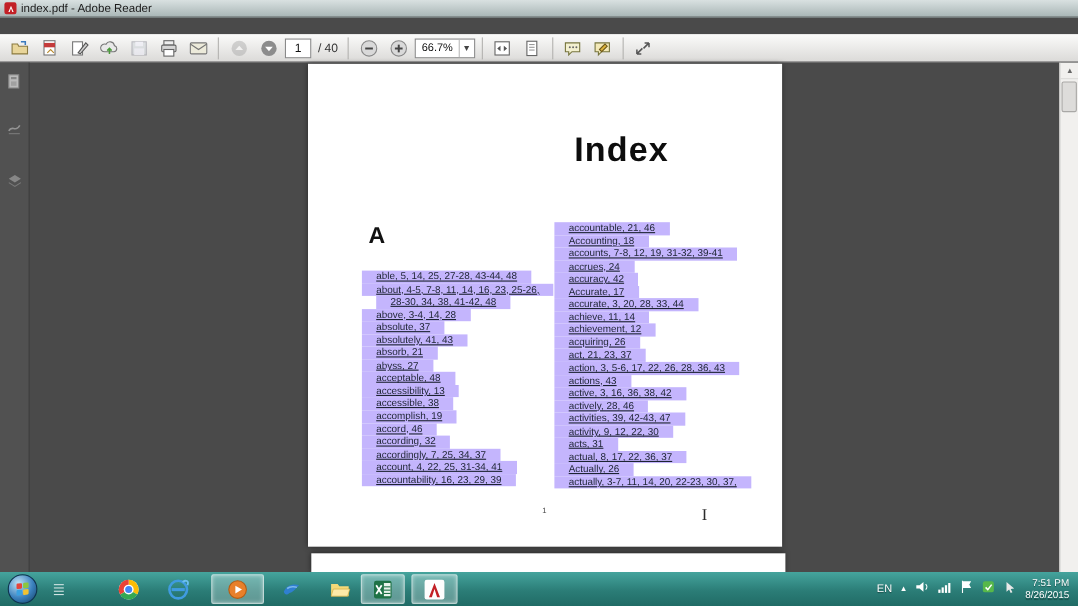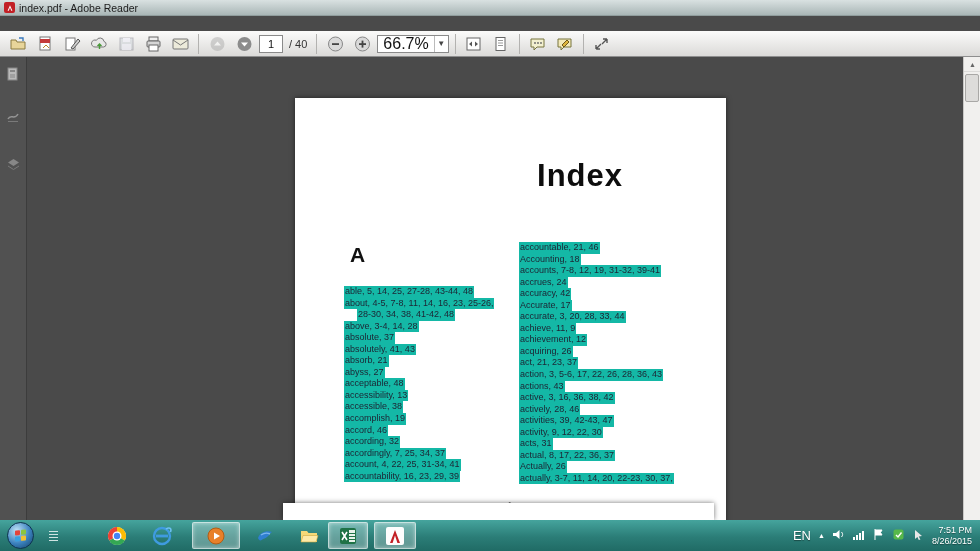--- a/index.html
+++ b/index.html
@@ -27,54 +27,54 @@
     display:flex; align-items:center; padding:0 8px 0 6px; gap:3px; }
   .tbtn { width:24px; height:22px; display:flex; align-items:center; justify-content:center;
     border:1px solid transparent; border-radius:2px; }
   .tbtn svg { width:17px; height:16px; }
   .tbtn.disabled { opacity:.38; }
   .tsep { width:1px; height:20px; background:#b3b2b0; margin:0 3px; }
   .page-box { width:24px; height:18px; background:#fff; border:1px solid #8a8a8a;
     font-size:11px; text-align:center; line-height:16px; color:#111; }
   .page-total { font-size:11px; color:#333; padding:0 3px; }
   .zoom-box { height:18px; background:#fff; border:1px solid #8a8a8a; display:flex; align-items:center; }
-  .zoom-val { font-size:16px; color:#111; padding:0 5px; min-width:38px; }
+  .zoom-val { font-size:10px; color:#111; padding:0 5px; min-width:38px; }
   .zoom-arrow { width:14px; height:16px; border-left:1px solid #bbb; font-size:8px; color:#444;
     display:flex; align-items:center; justify-content:center; }
   .tb-right { margin-left:auto; display:flex; align-items:center; }
   .tb-link { font-size:11.5px; font-weight:bold; color:#1b5fae; padding:0 12px; }
   .tb-rsep { width:1px; height:16px; background:#b3b2b0; }
 
   
   .docarea { position:absolute; left:0; top:57px; width:980px; height:463px; background:#4a4a4a; }
   .navstrip { position:absolute; left:0; top:0; width:27px; height:463px; background:#515151;
     border-right:1px solid #3c3c3c; }
   .nav-ico { position:absolute; left:6px; width:15px; height:15px; opacity:.75; }
   .nav-ico svg { width:15px; height:15px; }
 
   .scrollbar { position:absolute; right:0; top:0; width:17px; height:463px; background:#f1f0ee;
     border-left:1px solid #c9c8c6; }
   .sb-up { position:absolute; top:0; left:0; width:17px; height:15px; font-size:7px; color:#666;
     display:flex; align-items:center; justify-content:center; border-bottom:1px solid #dcdbd9; }
   .sb-thumb { position:absolute; top:17px; left:1px; width:14px; height:28px; background:#dddcda;
     border:1px solid #a9a8a6; border-radius:2px; }
 
-  .page1 { position:absolute; left:295px; top:1px; width:431px; height:439px; background:#fff;
-    box-shadow:0 0 5px rgba(0,0,0,.55);margin-top:40px; }
+  .page1 { position:absolute; left:280px; top:1px; width:431px; height:439px; background:#fff;
+    box-shadow:0 0 5px rgba(0,0,0,.55); }
   .page2 { position:absolute; left:283px; top:446px; width:431px; height:17px; background:#fff;
     box-shadow:0 0 5px rgba(0,0,0,.55); }
 
   .doc-title { position:absolute; left:200px; top:60px; width:170px; text-align:center;
     font-size:31px; font-weight:bold; color:#0d0d0d; letter-spacing:1px; }
   .section-letter { position:absolute; left:55px; top:145px; font-size:21px; font-weight:bold; color:#111; }
 
   .idx-col { position:absolute; font-size:9px; line-height:11.55px; color:#1d2433; }
   .idx-col.left  { left:49px;  top:188px; }
   .idx-col.right { left:224px; top:144px; }
-  .idx-line { width:fit-content; background:#14b8a6; padding:0 1px; white-space:nowrap; }
+  .idx-line { width:fit-content; background:#c4b5fd; padding:0 13px; white-space:nowrap;text-decoration:underline; }
   .idx-line.indent { margin-left:13px; }
 
   .page-num { position:absolute; left:213px; top:403px; font-size:7px; color:#444; }
   .ibeam { position:absolute; left:358px; top:403px; font-family:"Liberation Serif", serif;
     font-size:15px; color:#2b2b2b; }
 
   
   .taskbar { position:absolute; left:0; top:520px; width:980px; height:31px;
     background:linear-gradient(#45a49d,#2b7d77 55%,#206b65); display:flex; align-items:center; }
   .start-orb { position:absolute; left:7px; top:2px; width:27px; height:27px; border-radius:50%;
@@ -85,21 +85,21 @@
   .orb-flag i { display:block; border-radius:1px; }
   .tb-app { position:absolute; top:2px; width:34px; height:27px; display:flex; align-items:center;
     justify-content:center; }
   .tb-app.boxed { background:rgba(255,255,255,.28); border:1px solid rgba(255,255,255,.6);
     border-radius:2px; box-shadow:inset 0 0 4px rgba(255,255,255,.5); }
   .tb-app svg { width:20px; height:20px; }
   .lines-ico { display:flex; flex-direction:column; gap:2px; }
   .lines-ico i { display:block; width:9px; height:1px; background:#cfe3e2; }
 
   .tray { position:absolute; right:2px; top:0; height:31px; display:flex; align-items:center; gap:7px; }
-  .tray-lang { font-size:13px; color:#fff; text-shadow:0 1px 1px rgba(0,0,0,.4); }
+  .tray-lang { font-size:10px; color:#fff; text-shadow:0 1px 1px rgba(0,0,0,.4); }
   .tray-caret { font-size:7px; color:#fff; }
   .tray svg { width:13px; height:13px; }
   .tray-clock { text-align:right; color:#fff; font-size:9px; line-height:11px; padding-right:6px;
     text-shadow:0 1px 1px rgba(0,0,0,.4); }
 </style>
 </head>
 <body>
 
 <div class="screen">
 
@@ -279,21 +279,21 @@
         </div>
 
       <div class="idx-col right">
           <div class="idx-line">accountable, 21, 46</div>
           <div class="idx-line">Accounting, 18</div>
           <div class="idx-line">accounts, 7-8, 12, 19, 31-32, 39-41</div>
           <div class="idx-line">accrues, 24</div>
           <div class="idx-line">accuracy, 42</div>
           <div class="idx-line">Accurate, 17</div>
           <div class="idx-line">accurate, 3, 20, 28, 33, 44</div>
-          <div class="idx-line">achieve, 11, 9</div>
+          <div class="idx-line">achieve, 11, 14</div>
           <div class="idx-line">achievement, 12</div>
           <div class="idx-line">acquiring, 26</div>
           <div class="idx-line">act, 21, 23, 37</div>
           <div class="idx-line">action, 3, 5-6, 17, 22, 26, 28, 36, 43</div>
           <div class="idx-line">actions, 43</div>
           <div class="idx-line">active, 3, 16, 36, 38, 42</div>
           <div class="idx-line">actively, 28, 46</div>
           <div class="idx-line">activities, 39, 42-43, 47</div>
           <div class="idx-line">activity, 9, 12, 22, 30</div>
           <div class="idx-line">acts, 31</div>

